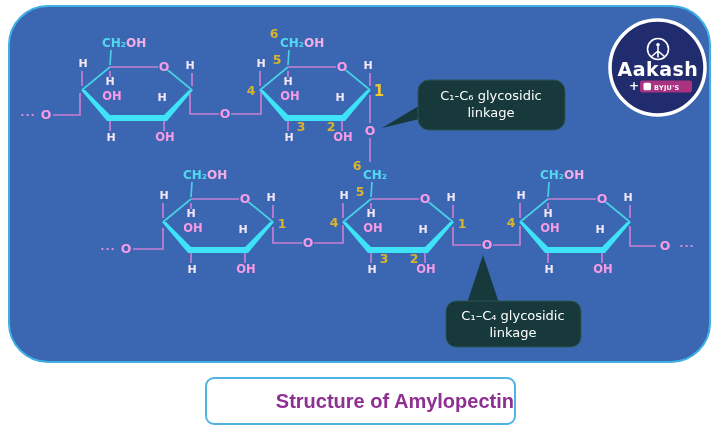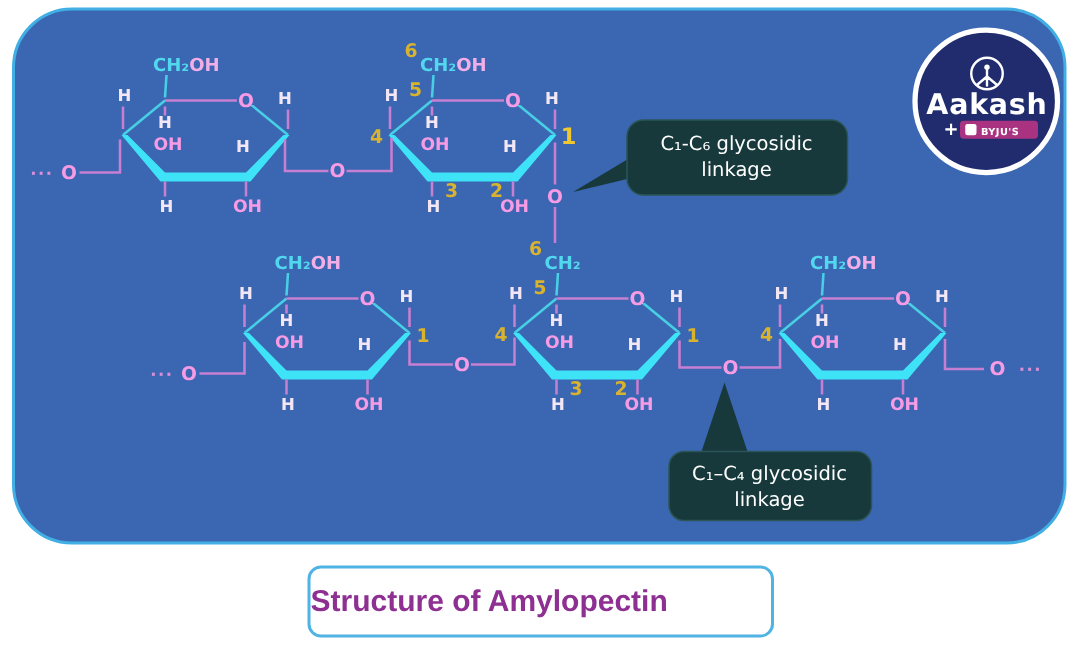--- a/index.html
+++ b/index.html
@@ -34,21 +34,21 @@
   .logo-circle{fill:var(--logo-navy,#202C6D);stroke:#FFFFFF;stroke-width:3.5;}
   .logo-icon{stroke:#FFFFFF;stroke-width:1.6;fill:none;stroke-linecap:round;}
   .logo-brand{font-size:19px;font-weight:bold;fill:#FFFFFF;text-anchor:middle;letter-spacing:0.5px;}
   .logo-plus{font-size:12px;font-weight:bold;fill:#FFFFFF;text-anchor:middle;}
   .badge{fill:var(--badge-magenta,#A93380);}
   .badge-sq{fill:#FFFFFF;}
   .badge-text{font-size:6.5px;font-weight:bold;fill:#FFFFFF;letter-spacing:0.3px;}
   
   .caption{position:absolute;left:205px;top:377px;width:311px;height:48px;
            box-sizing:border-box;background:#fff;border:2px solid #4FB3E3;
-           border-radius:9px;display:flex;align-items:center;justify-content:flex-start;
+           border-radius:9px;display:flex;align-items:center;justify-content:flex-end;
            font-family:"Liberation Sans",sans-serif;font-weight:700;font-size:20px;
            color:var(--caption-purple,#8E2F92);}
 </style>
 </head>
 <body>
 
 <div class="stage">
 
   <div class="panel"></div>
 

